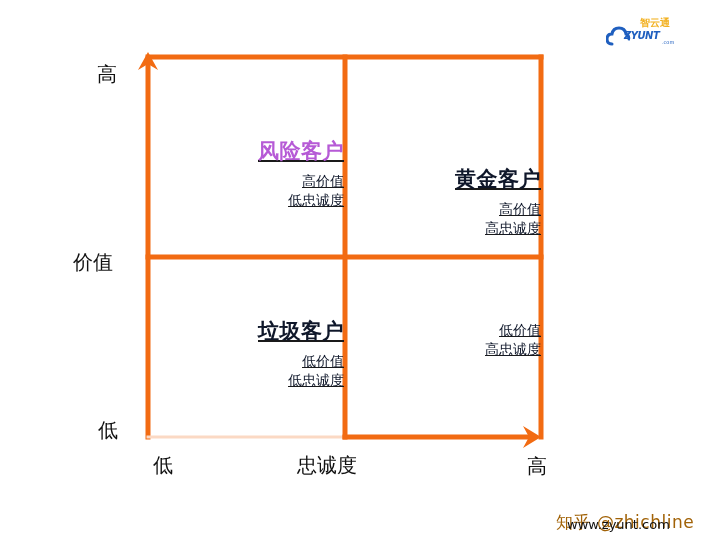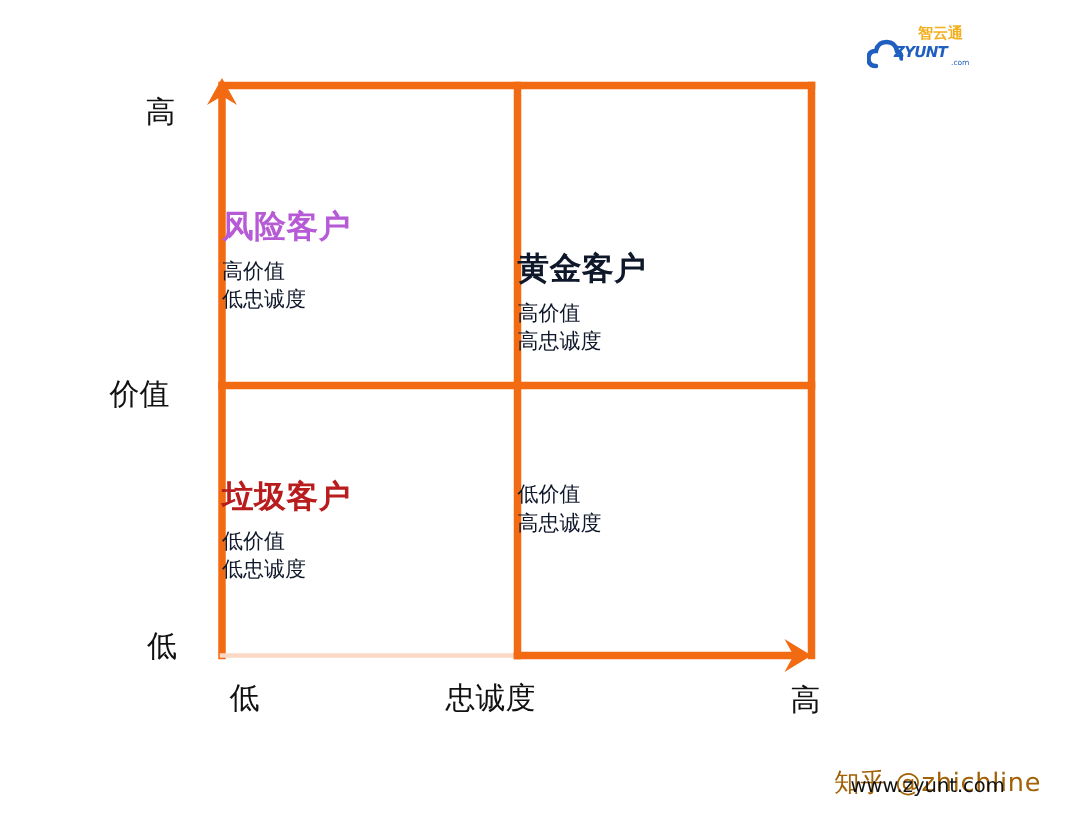--- a/index.html
+++ b/index.html
@@ -1,24 +1,24 @@
 <!DOCTYPE html>
 <html><head>
 <meta charset="utf-8">
 <style>
   html, body { margin: 0; padding: 0; background: #ffffff; }
   body { width: 720px; height: 554px; position: relative; overflow: hidden;
          font-family: "DejaVu Sans", "Liberation Sans", sans-serif; color: #1a1a1a; }
   .abs { position: absolute; }
   .axis-label { font-size: 20px; color: #111; line-height: 1; white-space: nowrap; }
-  .quad { position: absolute; width: 196px; text-align: left; }
+  .quad { position: absolute; width: 196px; text-align: right; text-decoration: underline; }
   .quad-title { font-size: 21px; font-weight: bold; line-height: 1; margin-bottom: 10px; letter-spacing: 0.5px; }
   .quad-line { font-size: 14px; line-height: 19px; color: #0f172a; }
   svg.frame { position: absolute; left: 0; top: 0; }
-  .logo { position: absolute; left: 578px; top: 18px; width: 76px; height: 30px; }
+  .logo { position: absolute; left: 606px; top: 18px; width: 76px; height: 30px; }
   .logo-text { position: absolute; left: 18px; top: 13px; font-size: 10px; font-weight: bold; font-style: italic; color: #1f5fbf; letter-spacing: -0.5px; line-height: 1; }
   .logo-cn { position: absolute; left: 34px; top: 0; font-size: 10px; font-weight: bold; color: #f2b01e; line-height: 1; }
   .logo-dot { position: absolute; left: 56px; top: 22px; font-size: 5px; color: #1f5fbf; line-height: 1; }
   .watermark { position: absolute; left: 556px; top: 514px; font-size: 17px; color: #a16207; white-space: nowrap; line-height: 1; letter-spacing: 0.5px; }
   .site { position: absolute; left: 567px; top: 518px; font-size: 13px; color: #111; white-space: nowrap; line-height: 1; }
 </style>
 </head>
 <body>
 
 <svg class="frame" width="720" height="554">
@@ -53,21 +53,21 @@
   <div class="quad-line">低忠诚度</div>
 </div>
 
 <div class="quad" style="left:345px; top:141px;">
   <div class="quad-title" style="color:#0f172a;margin-top:28px;">黄金客户</div>
   <div class="quad-line">高价值</div>
   <div class="quad-line">高忠诚度</div>
 </div>
 
 <div class="quad" style="left:148px; top:321px;">
-  <div class="quad-title" style="color:#b91c1c;">垃圾客户</div>
+  <div class="quad-title" style="color:#0f172a;">垃圾客户</div>
   <div class="quad-line">低价值</div>
   <div class="quad-line">低忠诚度</div>
 </div>
 
 <div class="quad" style="left:345px; top:321px;">
   <div class="quad-line">低价值</div>
   <div class="quad-line">高忠诚度</div>
 </div>
 
 <div class="logo">

